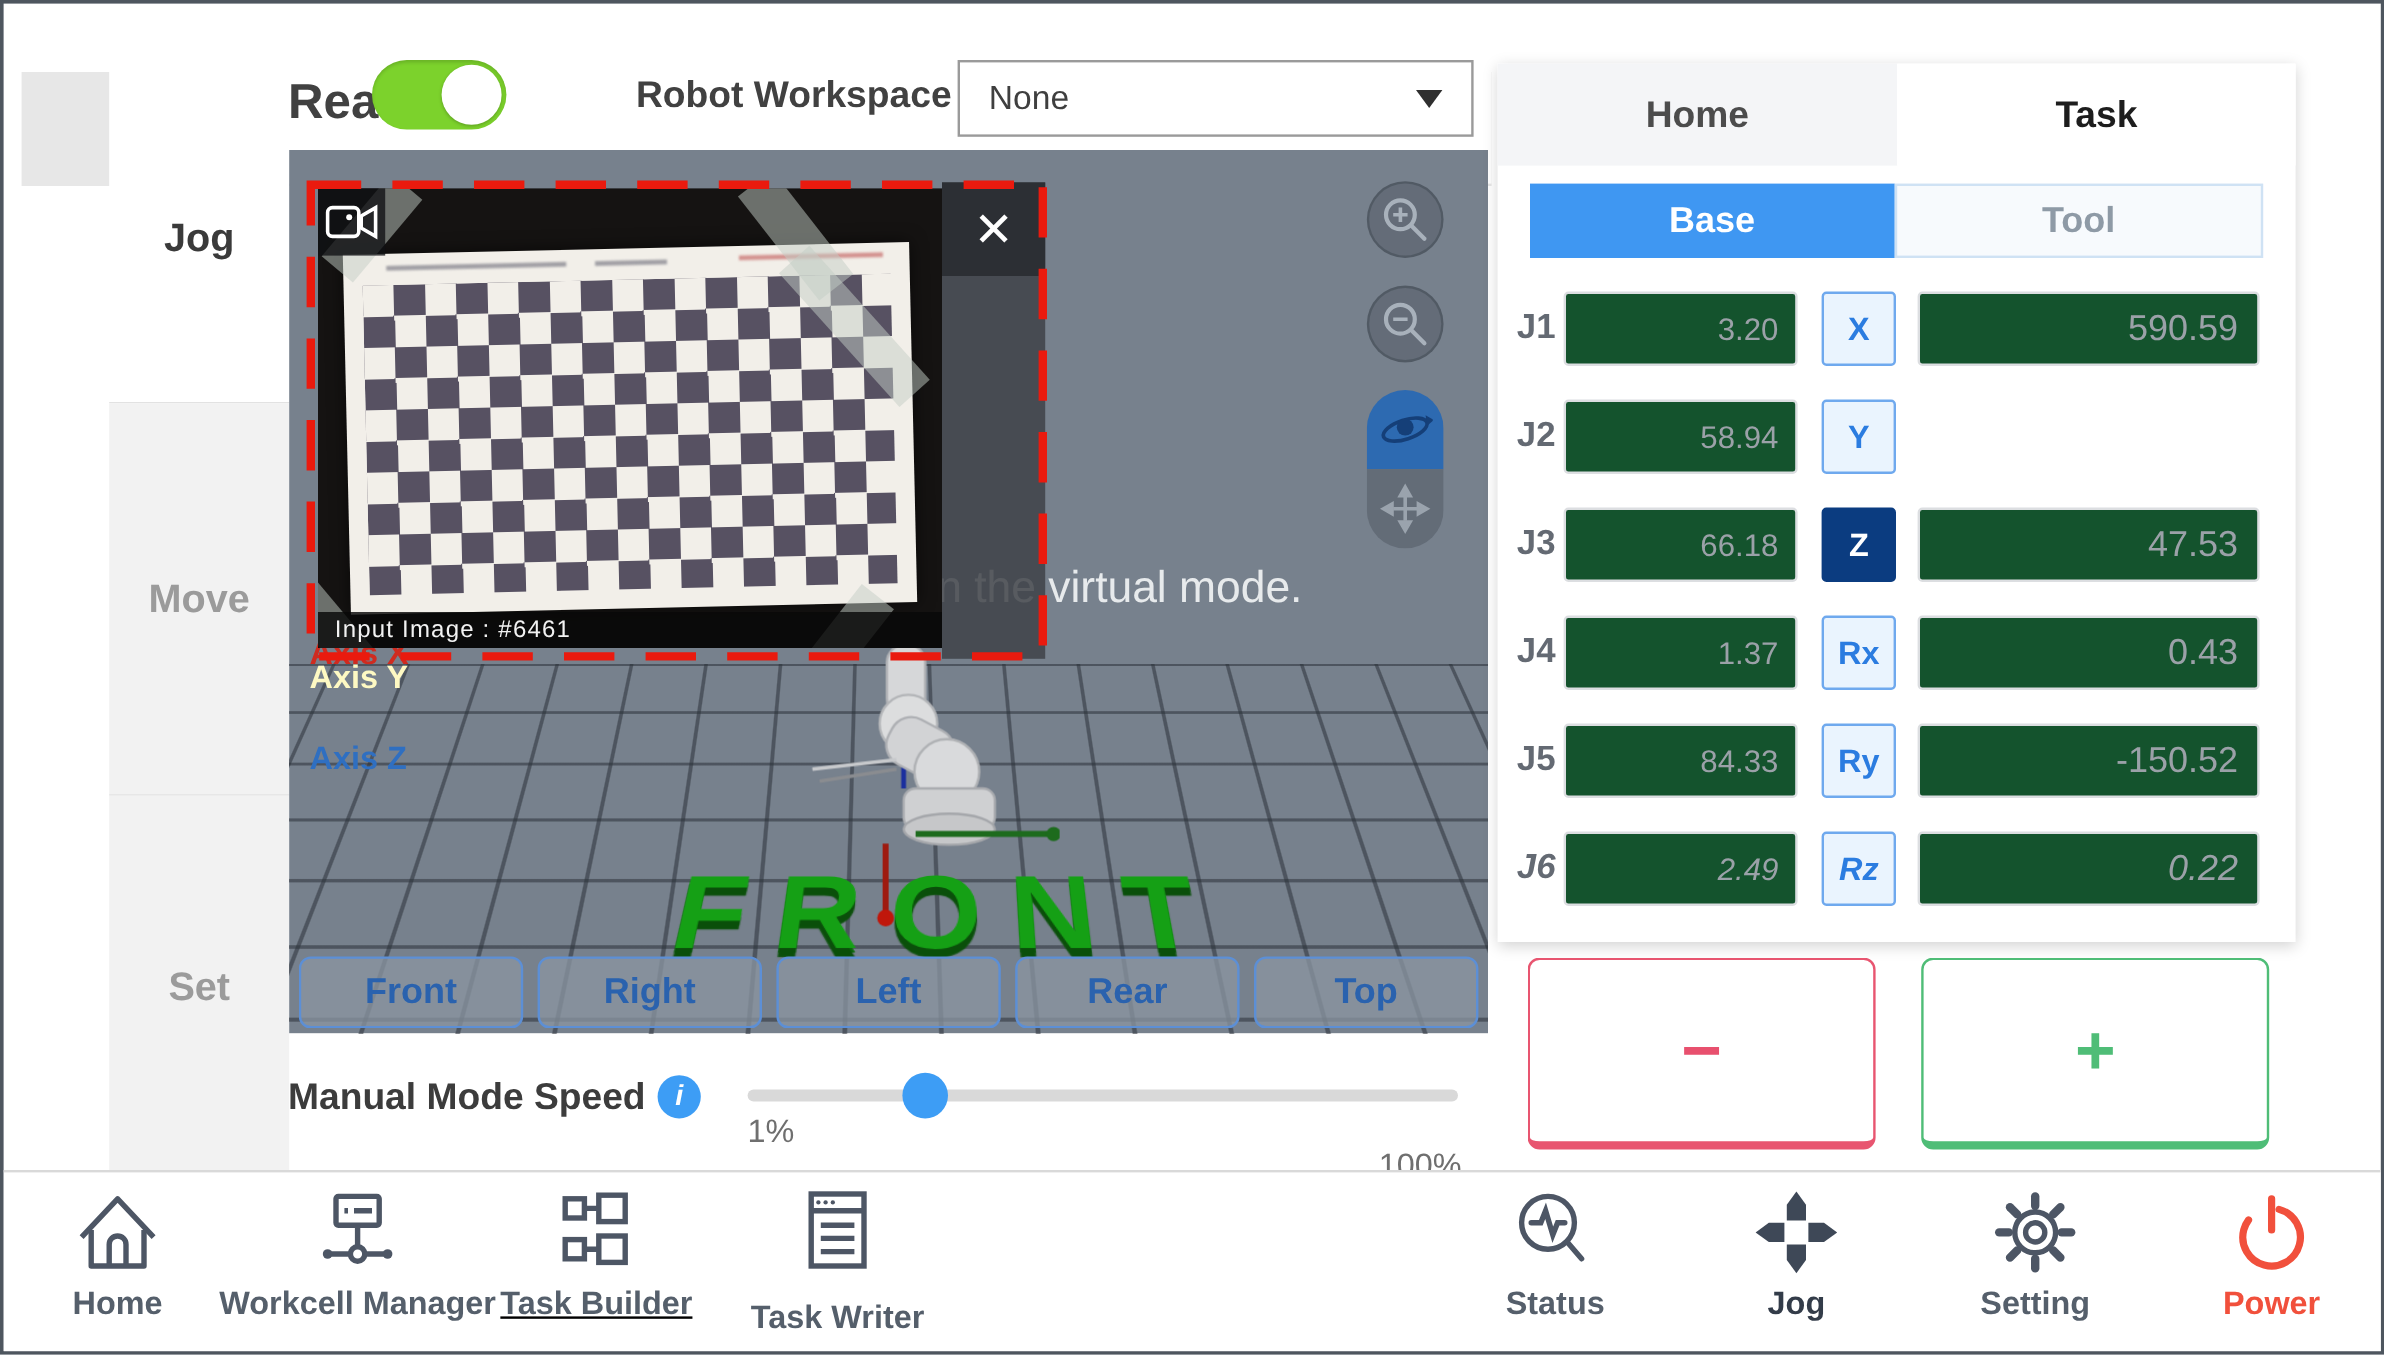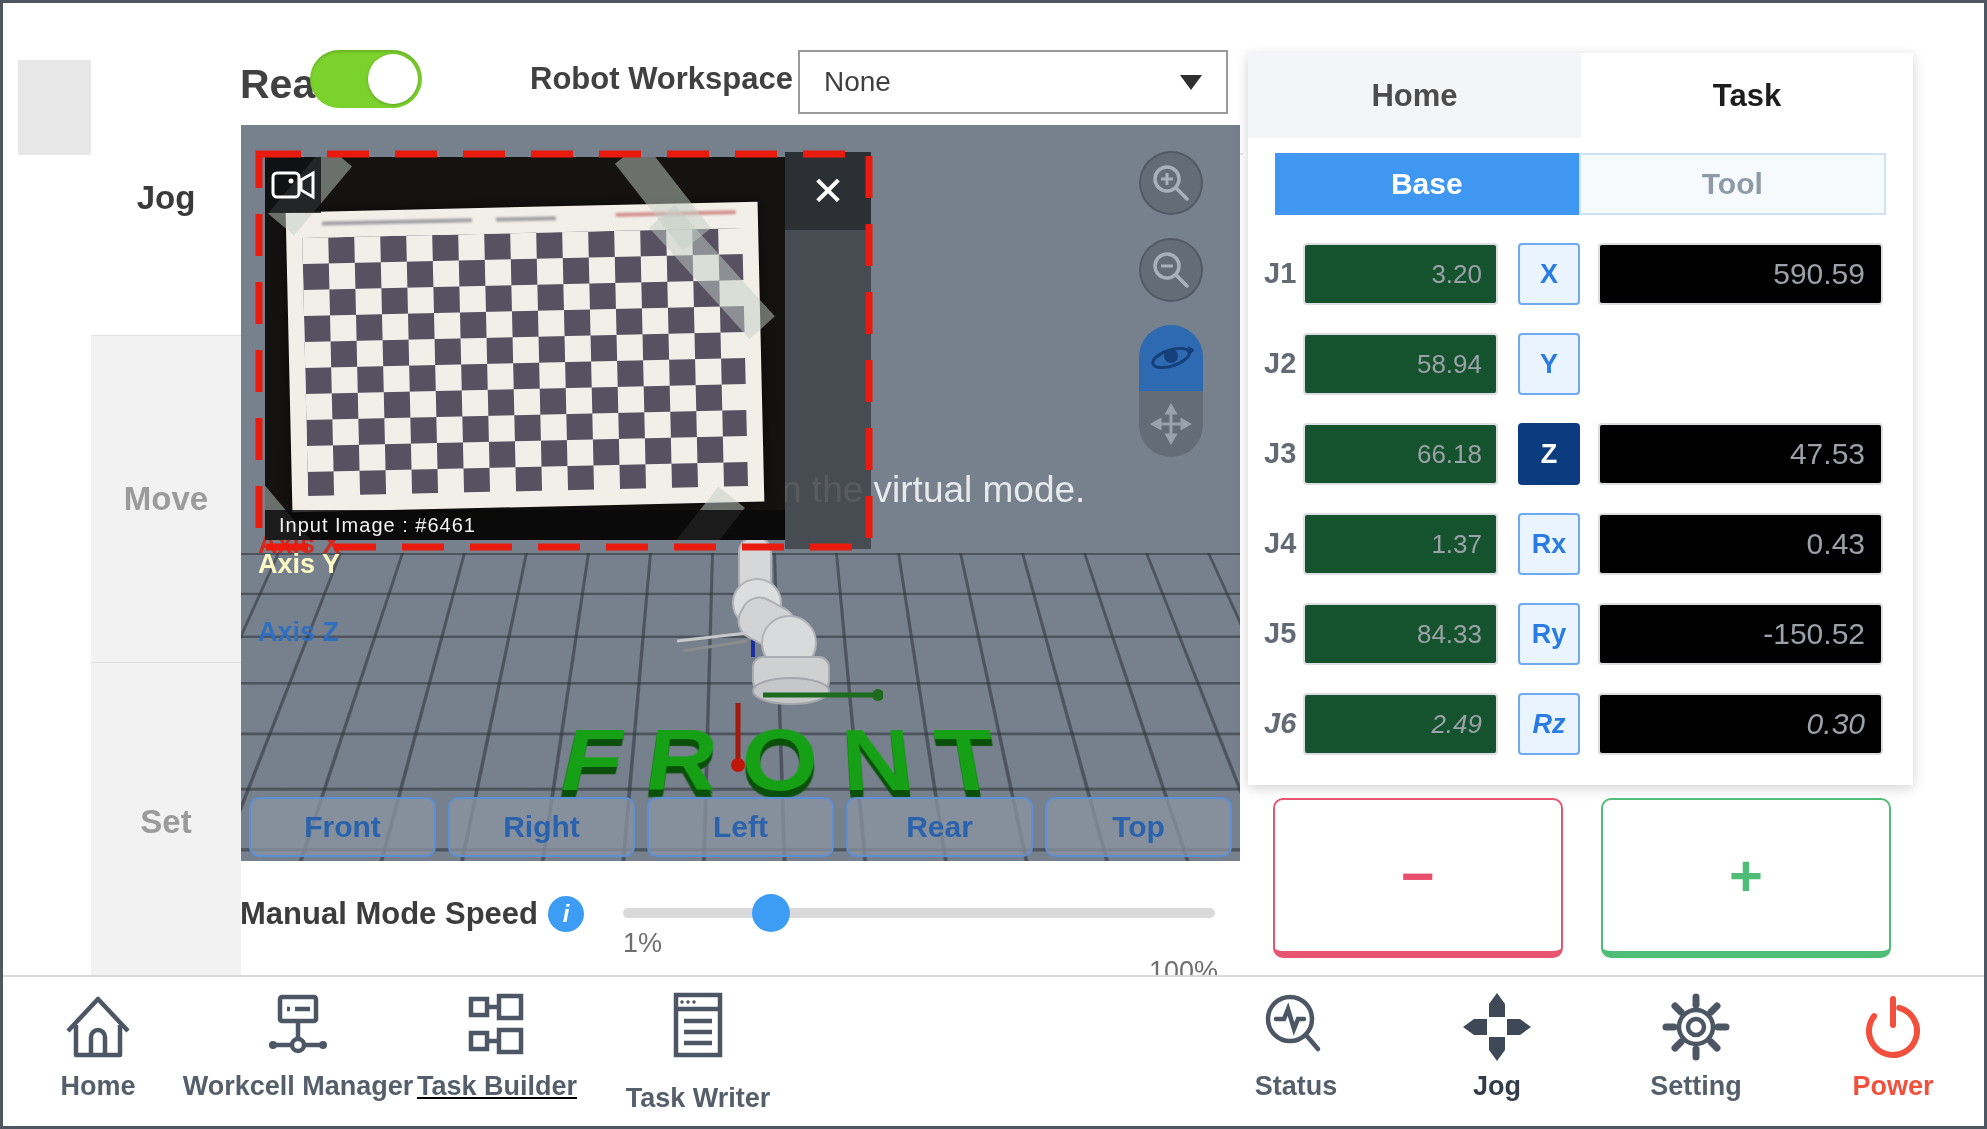--- a/index.html
+++ b/index.html
@@ -107,21 +107,21 @@
   .jrow { position:absolute; left:0; width:665px; height:62px; }
   .jlabel { position:absolute; left:16px; top:14px; width:38px; font-size:29px; font-weight:bold; color:#646a73; }
   .jinput { position:absolute; left:55px; top:0; width:195px; height:62px; border:2px solid #dcdee1;
             border-radius:4px; background:#14532d; font-size:26px; color:#9ba1a8; text-align:right;
             line-height:58px; padding-right:14px; }
   .axisbtn { position:absolute; left:270px; top:0; width:62px; height:62px; border-radius:4px;
              background:#eaf4fe; border:2px solid #6fa9ee; color:#2b7ce0; font-size:27px; font-weight:bold;
              display:flex; align-items:center; justify-content:center; }
   .axisbtn.sel { background:#0b3c80; border-color:#0b3c80; color:#fff; }
   .jvalue { position:absolute; left:350px; top:0; width:285px; height:62px; border:2px solid #dcdee1;
-            border-radius:4px; background:#000000; font-size:30px; color:#9ba1a8; text-align:right;
+            border-radius:4px; background:#14532d; font-size:30px; color:#9ba1a8; text-align:right;
             line-height:58px; padding-right:16px; }
   .jog-btn { position:absolute; top:795px; width:290px; height:160px; background:#fff; border-radius:10px;
              display:flex; align-items:center; justify-content:center; font-size:58px; font-weight:bold; }
   .jog-minus { left:1270px; border:2px solid #e85570; border-bottom:7px solid #e85570; color:#e8506e; }
   .jog-plus  { left:1598px; border:2px solid #4fbd77; border-bottom:7px solid #4fbd77; color:#4fbd77; }
 
   
   .navbar { position:absolute; left:0; bottom:0; width:100%; height:151px; background:#fff;
             border-top:2px solid #d9d9d9; }
   .nav-item { position:absolute; top:12px; width:260px; display:flex; flex-direction:column;
@@ -291,21 +291,21 @@
     <div class="jrow" style="top:550px;">
       <div class="jlabel">J5</div>
       <div class="jinput">84.33</div>
       <div class="axisbtn">Ry</div>
       <div class="jvalue">-150.52</div>
     </div>
     <div class="jrow" style="top:640px;font-style:italic;">
       <div class="jlabel">J6</div>
       <div class="jinput">2.49</div>
       <div class="axisbtn">Rz</div>
-      <div class="jvalue">0.30</div>
+      <div class="jvalue">0.22</div>
     </div>
   </div>
 
   <div class="jog-btn jog-minus">−</div>
   <div class="jog-btn jog-plus">+</div>
 
   <div class="navbar">
 
     <div class="nav-item" style="left:-35px;">
       <svg width="76" height="76">

